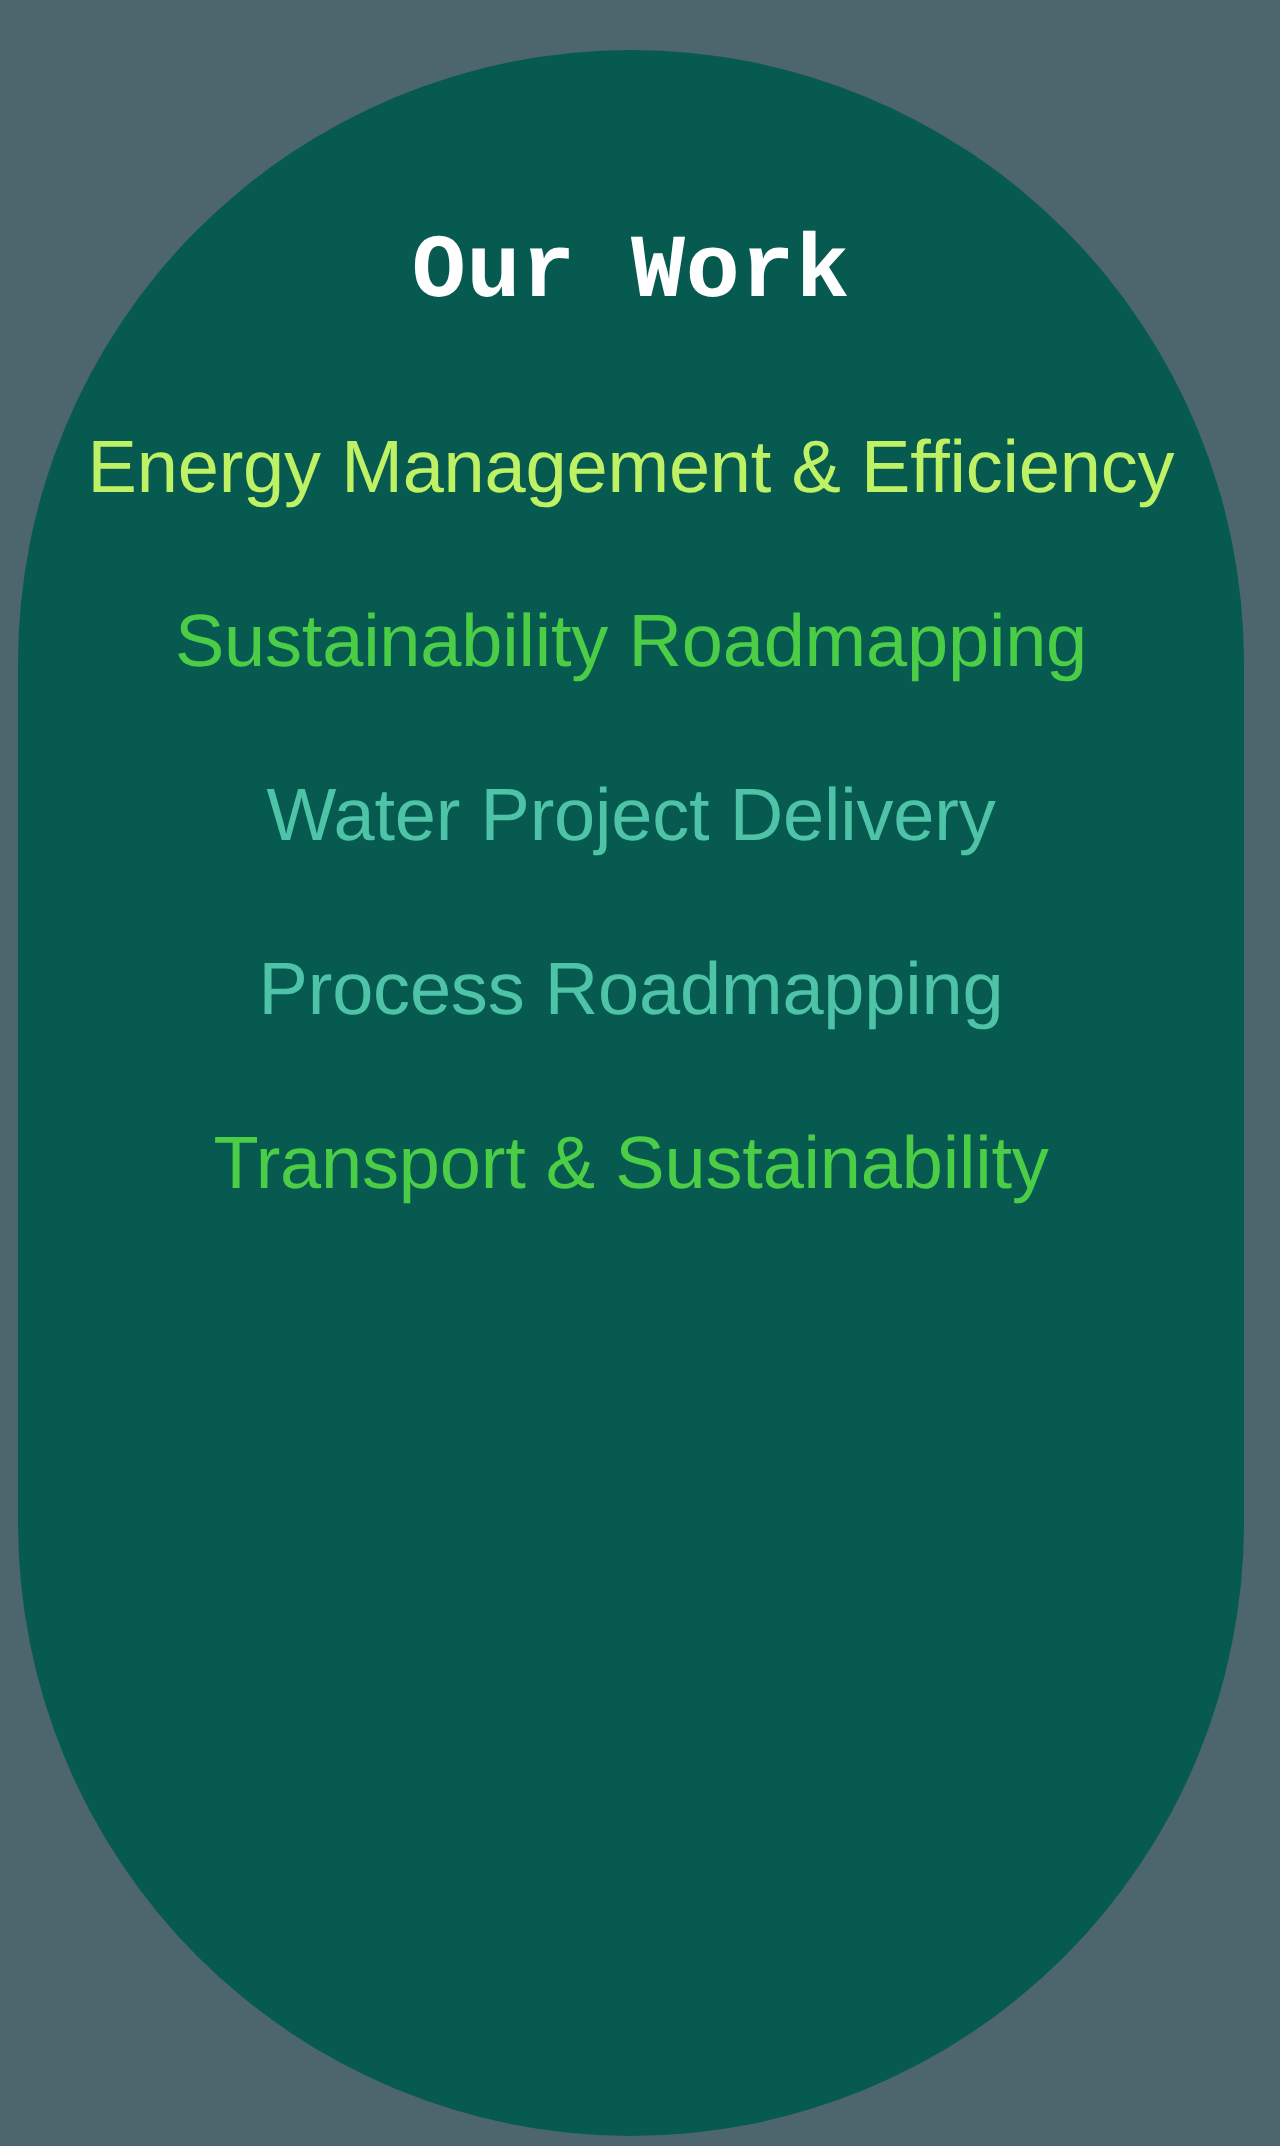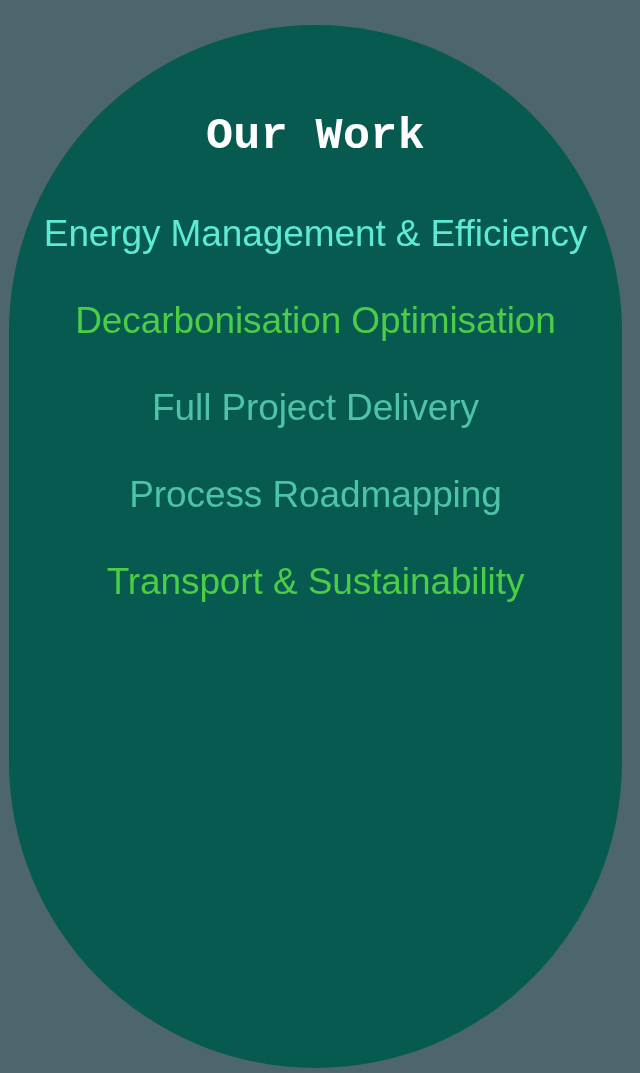--- a/index.html
+++ b/index.html
@@ -70,38 +70,38 @@
     text-align: center;
     padding: 0 34px;
     margin: 0 0 43px 0;
     box-sizing: border-box;
   }
 
   .service-item:last-child {
     margin-bottom: 0;
   }
 
-  .tone-white  { color: #5eead4; }
+  .tone-white  { color: #bef264; }
   .tone-green  { color: #4bcd46; }
   .tone-teal   { color: #4ec3a7; }
 </style>
 </head>
 <body>
 
 <div id="stage">
 
   <section id="work-card">
     <div id="card-inner">
 
       <h1 id="page-title">Our Work</h1>
 
       <ul id="service-list">
         <li class="service-item tone-white">Energy Management &amp; Efficiency</li>
-        <li class="service-item tone-green">Decarbonisation Optimisation</li>
-        <li class="service-item tone-teal">Full Project Delivery</li>
+        <li class="service-item tone-green">Sustainability Roadmapping</li>
+        <li class="service-item tone-teal">Water Project Delivery</li>
         <li class="service-item tone-teal">Process Roadmapping</li>
         <li class="service-item tone-green">Transport &amp; Sustainability</li>
       </ul>
 
     </div>
   </section>
 
 </div>
 
 </body></html>

